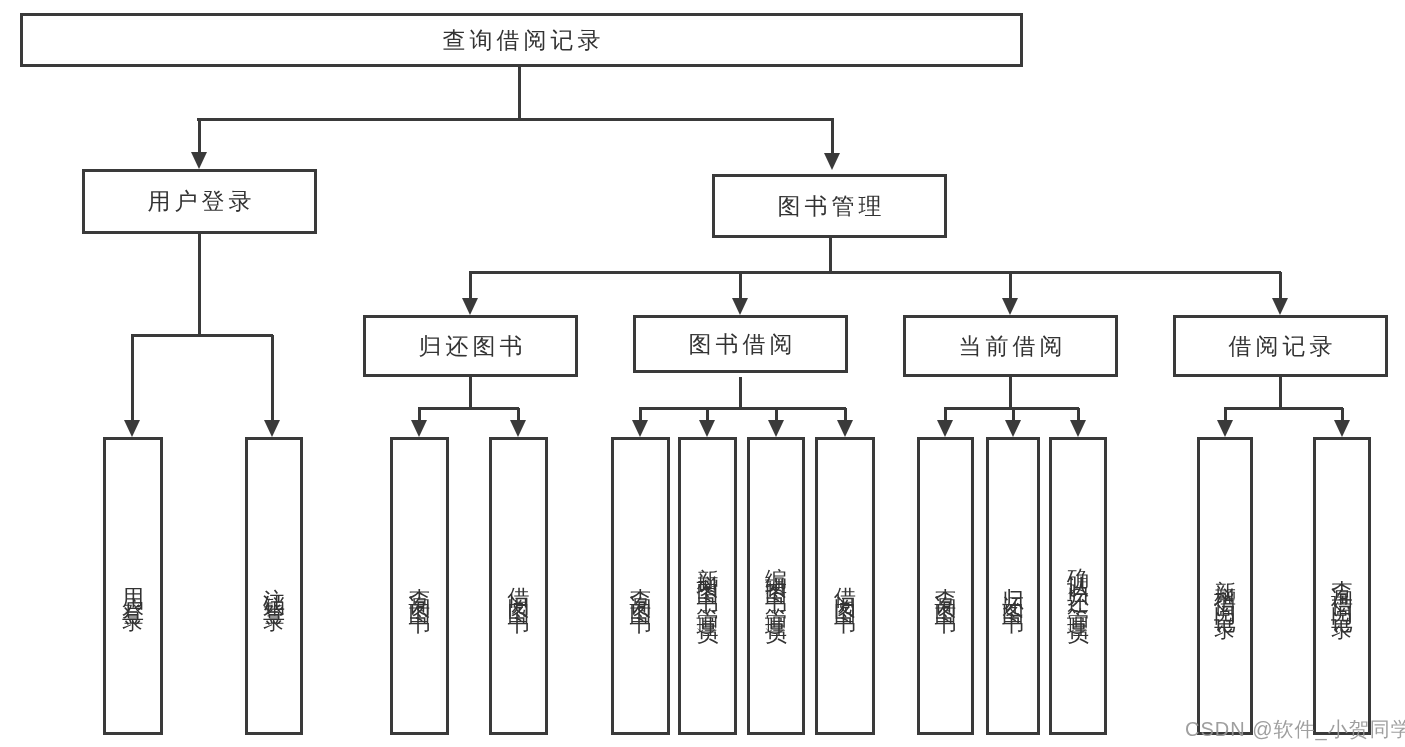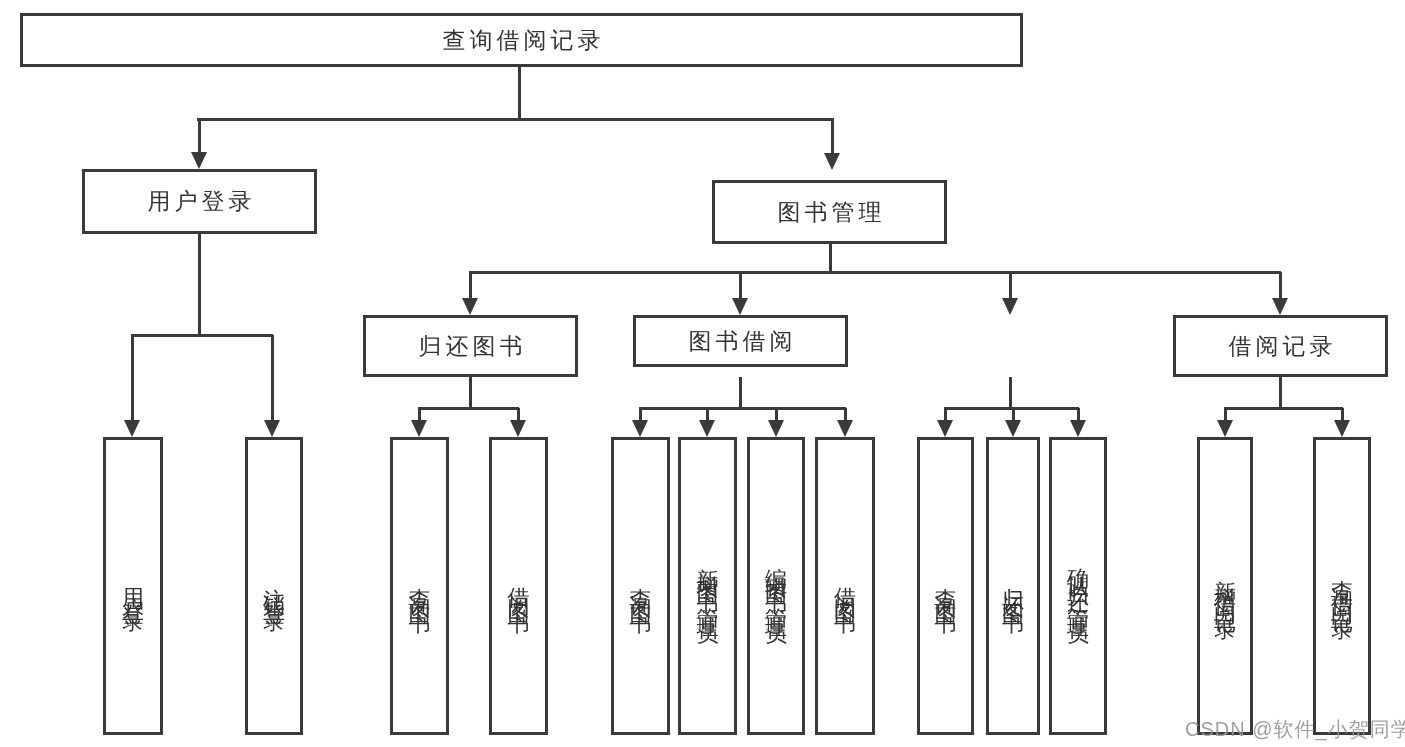--- a/index.html
+++ b/index.html
@@ -98,29 +98,32 @@
   <div class="vline" style="left:1341px;top:408px;height:14px"></div>
   <div class="arrow" style="left:1334px;top:420px"></div>
 
   <div class="box" style="left:20px;top:13px;width:1003px;height:54px">
     <span class="lbl">查询借阅记录</span>
   </div>
 
   <div class="box" style="left:82px;top:169px;width:235px;height:65px">
     <span class="lbl">用户登录</span>
   </div>
-  <div class="box" style="left:712px;top:180px;width:235px;height:64px">
+  <div class="box" style="left:712px;top:174px;width:235px;height:64px">
     <span class="lbl">图书管理</span>
   </div>
 
   <div class="box" style="left:363px;top:315px;width:215px;height:62px">
     <span class="lbl">归还图书</span>
   </div>
-  <div class="box" style="left:633px;top:315px;width:215px;height:52px">
+  <div class="box" style="left:633px;top:315px;width:215px;height:58px">
     <span class="lbl">图书借阅</span>
+  </div>
+  <div class="box" style="left:903px;top:315px;width:215px;height:62px">
+    <span class="lbl">当前借阅</span>
   </div>
   <div class="box" style="left:1173px;top:315px;width:215px;height:62px">
     <span class="lbl">借阅记录</span>
   </div>
 
   <div class="box vert" style="left:103px;top:437px;width:60px;height:298px">
     <span class="lbl">用户登录</span>
   </div>
   <div class="box vert" style="left:245px;top:437px;width:58px;height:298px">
     <span class="lbl">注销登录</span>

